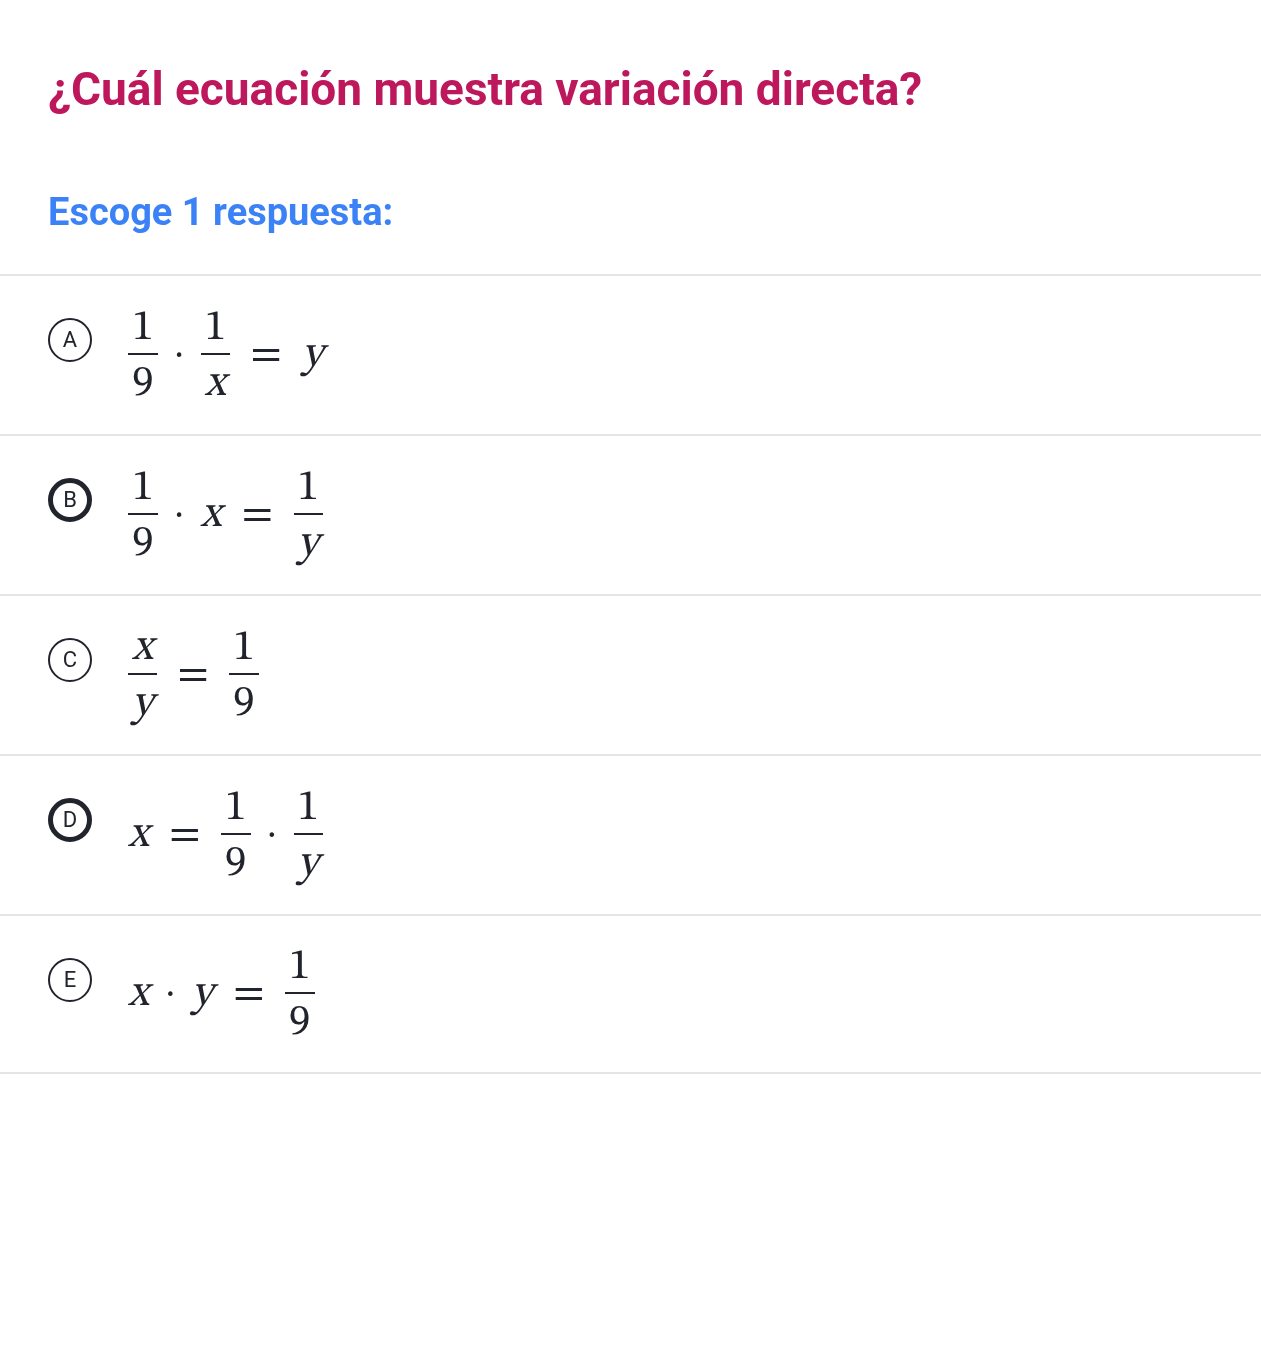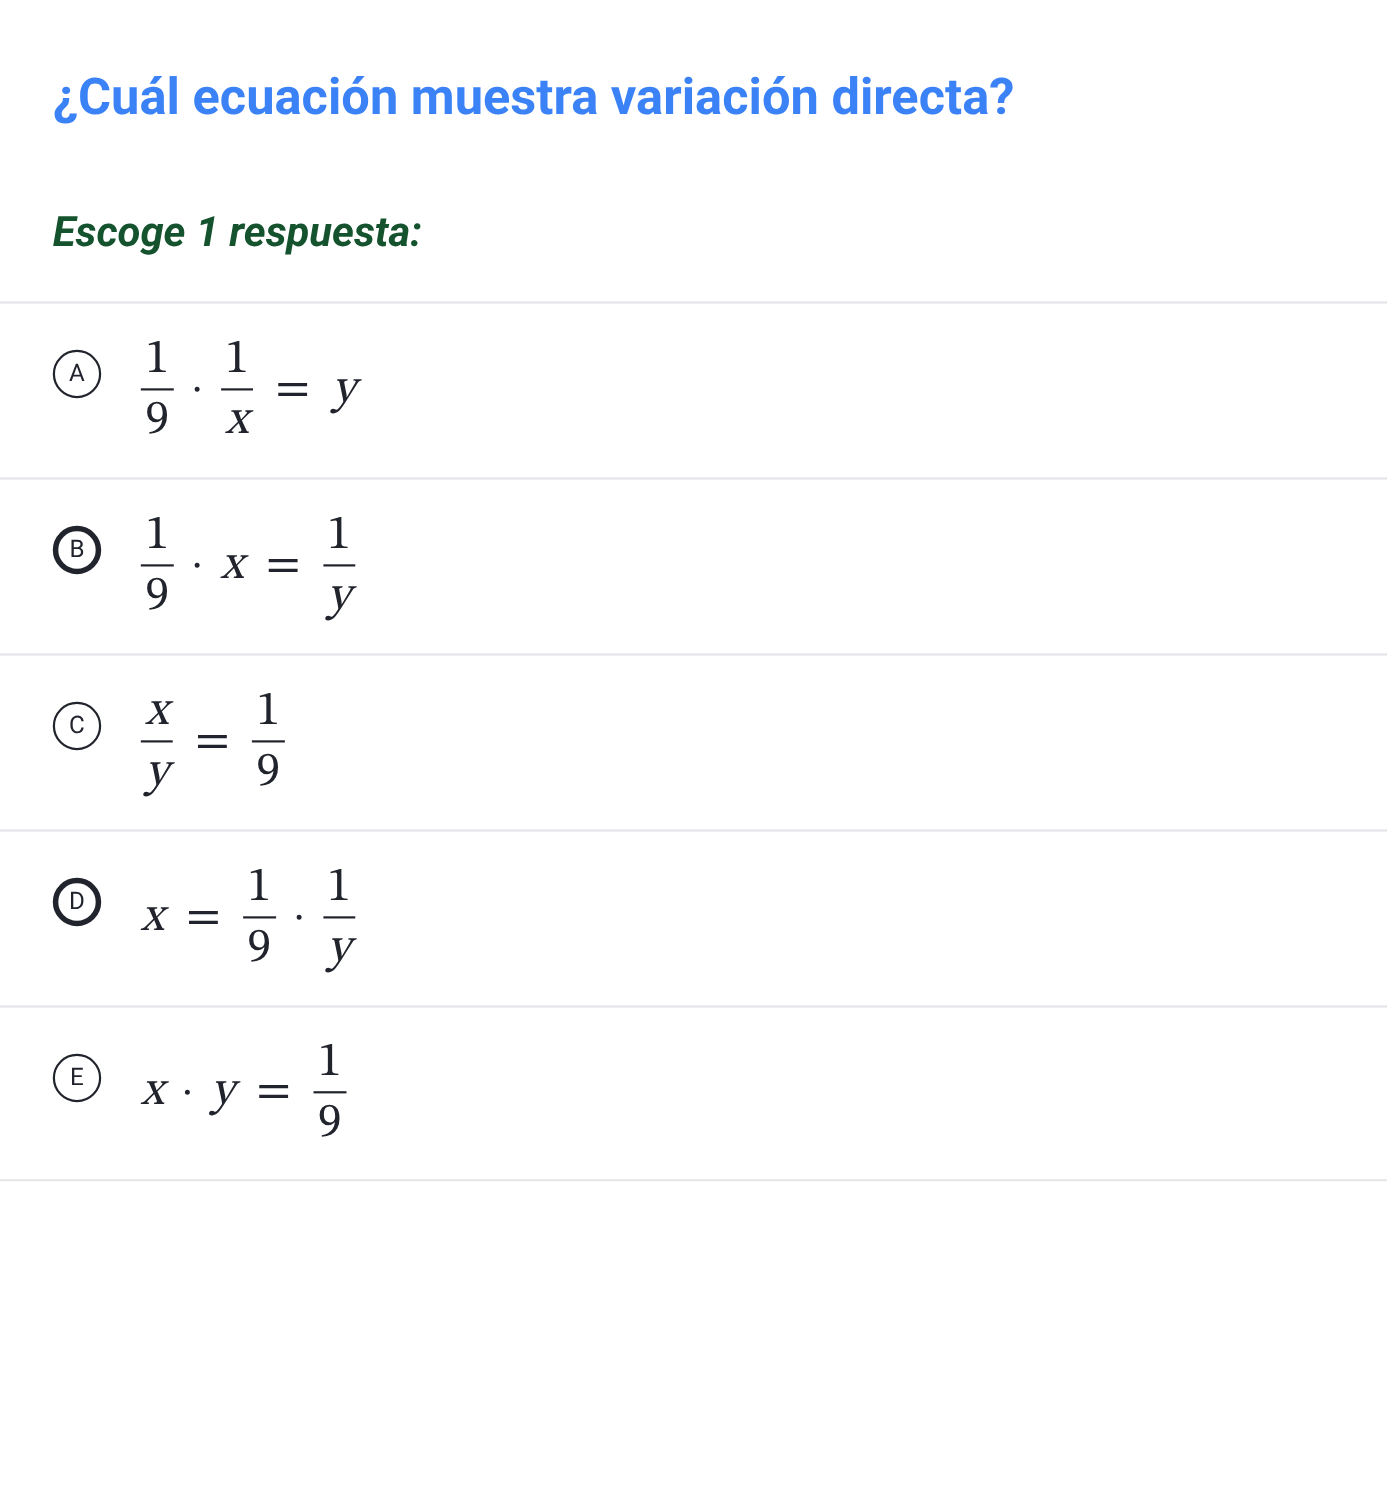--- a/index.html
+++ b/index.html
@@ -12,30 +12,29 @@
       background: #ffffff;
       color: #21242c;
       width: 1261px;
     }
     .container {
       padding: 0;
     }
     .question {
       font-size: 46px;
       font-weight: 700;
-      color: #3b82f6;
+      color: #be185d;
       padding: 60px 48px 40px 48px;
       line-height: 1.3;
     }
     .instruction {
       font-size: 38px;
       font-weight: 700;
-      color: #14532d;
+      color: #3b82f6;
       padding: 30px 28px 40px 48px;
-      font-style: italic;
     }
     .options {
       width: 100%;
     }
     .option {
       display: flex;
       align-items: center;
       padding: 24px 48px;
       border-top: 2px solid #e3e5e8;
       cursor: pointer;

